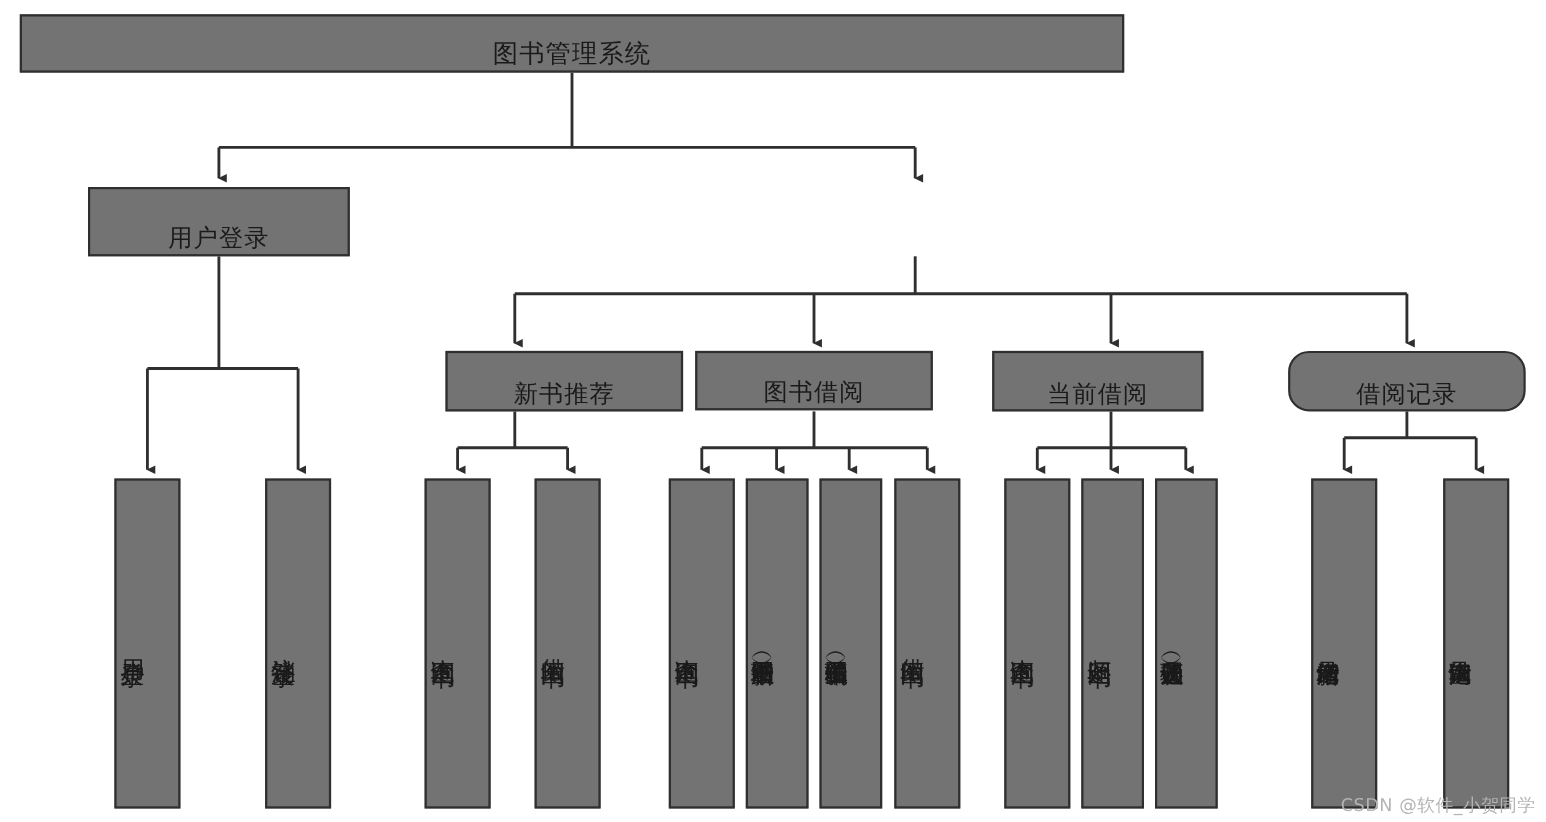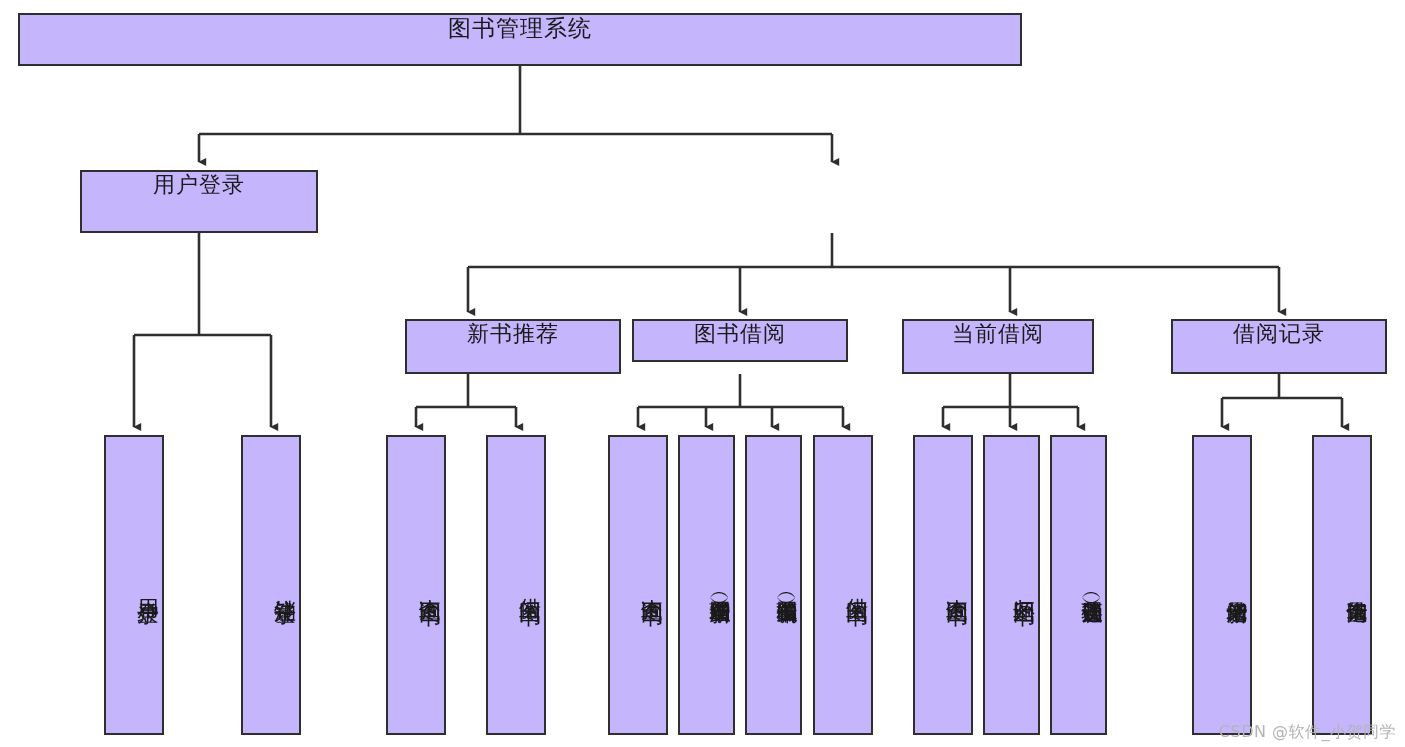--- a/index.html
+++ b/index.html
@@ -22,23 +22,23 @@
     left: 0;
     top: 0;
     width: 1405px;
     height: 747px;
     pointer-events: none;
   }
   .node {
     position: absolute;
     box-sizing: border-box;
     border: 2px solid #2f2f2f;
-    background: #c4b5fd;
+    background: #737373;
     display: flex;
-    align-items: flex-start;
+    align-items: flex-end;
     justify-content: center;
     color: #1a1a1a;
   }
   .node.horiz {
     font-size: 22px;
     letter-spacing: 1px;
     line-height: 1.2;
   }
   .node.vert {
     writing-mode: vertical-rl;
@@ -130,29 +130,29 @@
 
   <div class="node horiz" style="left:80px; top:170px; width:238px; height:63px;">
     <span>用户登录</span>
   </div>
 
 
   <div class="node horiz" style="left:361px; top:319px; width:216px; height:55px;margin-left:44px;">
     <span>新书推荐</span>
   </div>
 
-  <div class="node horiz" style="left:632px; top:319px; width:216px; height:43px;">
+  <div class="node horiz" style="left:632px; top:319px; width:216px; height:54px;">
     <span>图书借阅</span>
   </div>
 
   <div class="node horiz" style="left:902px; top:319px; width:192px; height:55px;">
     <span>当前借阅</span>
   </div>
 
-  <div class="node horiz" style="left:1171px; top:319px; width:216px; height:55px;">
+  <div class="node horiz" style="left:1171px; top:319px; width:216px; height:55px;border-radius:19px;">
     <span>借阅记录</span>
   </div>
 
   <div class="node vert" style="left:104px; top:435px; width:60px; height:300px;">
     <span>用户登录</span>
   </div>
 
   <div class="node vert" style="left:241px; top:435px; width:60px; height:300px;">
     <span>注销登录</span>
   </div>

